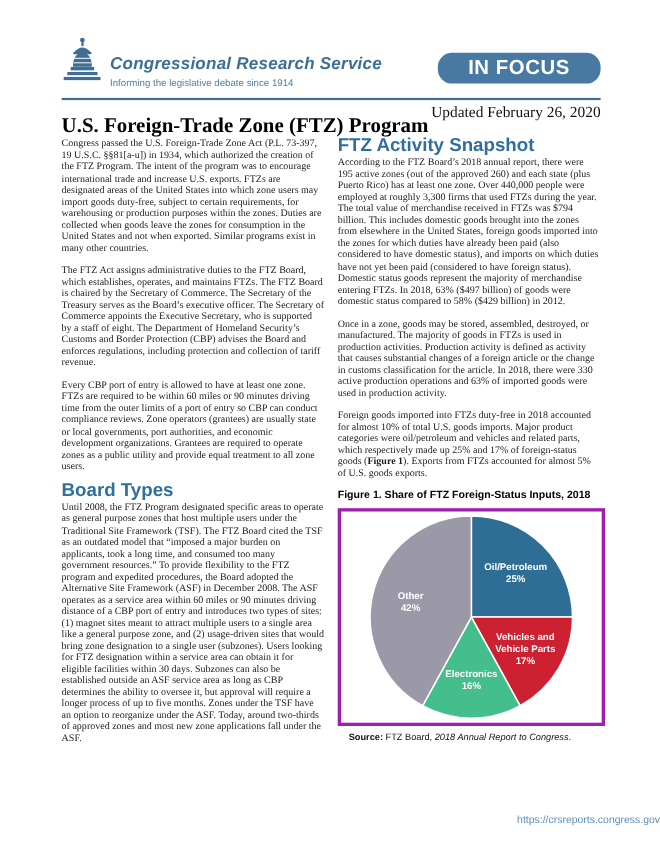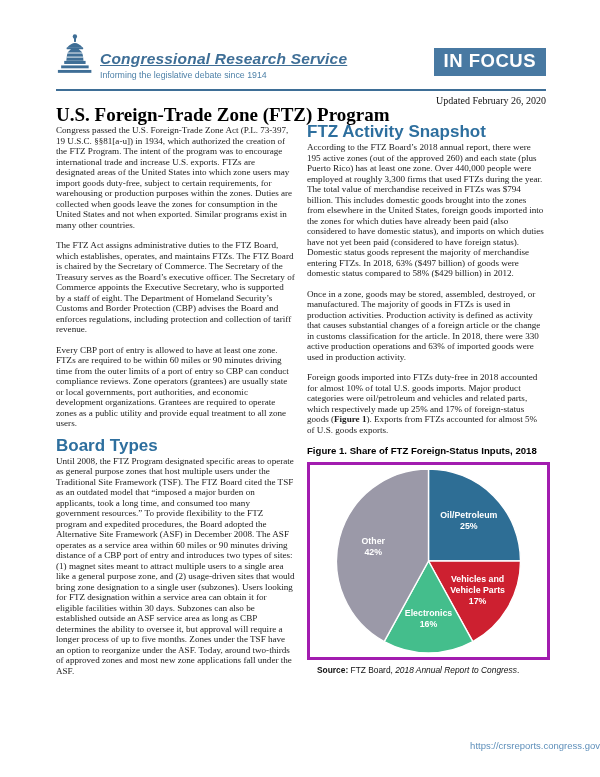--- a/index.html
+++ b/index.html
@@ -4,27 +4,27 @@
 <style>
   html,body{margin:0;padding:0;background:#fff;}
   body{width:600px;height:777px;position:relative;font-family:"Liberation Serif",serif;color:#1a1a1a;overflow:hidden;}
   .page{position:absolute;inset:0;background:#fff;}
 
   
   .logo{position:absolute;left:55px;top:33px;display:flex;align-items:flex-start;}
   .dome{display:block;margin-right:7px;}
   .logo-text{padding-top:17px;}
   .org{font-family:"Liberation Sans",sans-serif;font-weight:bold;font-style:italic;
-       color:#3E6E96;font-size:15.5px;letter-spacing:.2px;text-decoration:underline;}
+       color:#3E6E96;font-size:15.5px;letter-spacing:.2px;}
   .tag{font-family:"Liberation Sans",sans-serif;color:#4E81A8;font-size:8.8px;margin-top:2px;}
   .badge{position:absolute;right:54px;top:48px;background:#4879A2;color:#fff;
          font-family:"Liberation Sans",sans-serif;font-weight:bold;font-size:18.5px;
-         padding:2px 10px 4px;letter-spacing:.5px;}
+         padding:2px 28px 4px;letter-spacing:.5px;border-radius:13px;}
   .rule{position:absolute;left:56px;right:54px;top:89px;height:2px;background:#3E6E96;}
-  .updated{position:absolute;right:54px;top:95px;font-size:10px;color:#111;}
+  .updated{position:absolute;right:54px;top:95px;font-size:14px;color:#111;}
   .title{position:absolute;left:56px;top:104px;margin:0;font-size:19px;font-weight:bold;color:#000;}
 
   
   .col{position:absolute;top:125px;width:239px;}
   .col-left{left:56px;}
   .col-right{left:307px;}
   .col p{margin:0 0 10px;font-size:9.1px;line-height:10.5px;}
   h2.section{font-family:"Liberation Sans",sans-serif;font-weight:bold;color:#2E6F9E;
              font-size:17px;margin:5px 0 3px;line-height:14px;}
   .col-right h2.section{margin-top:0;}

